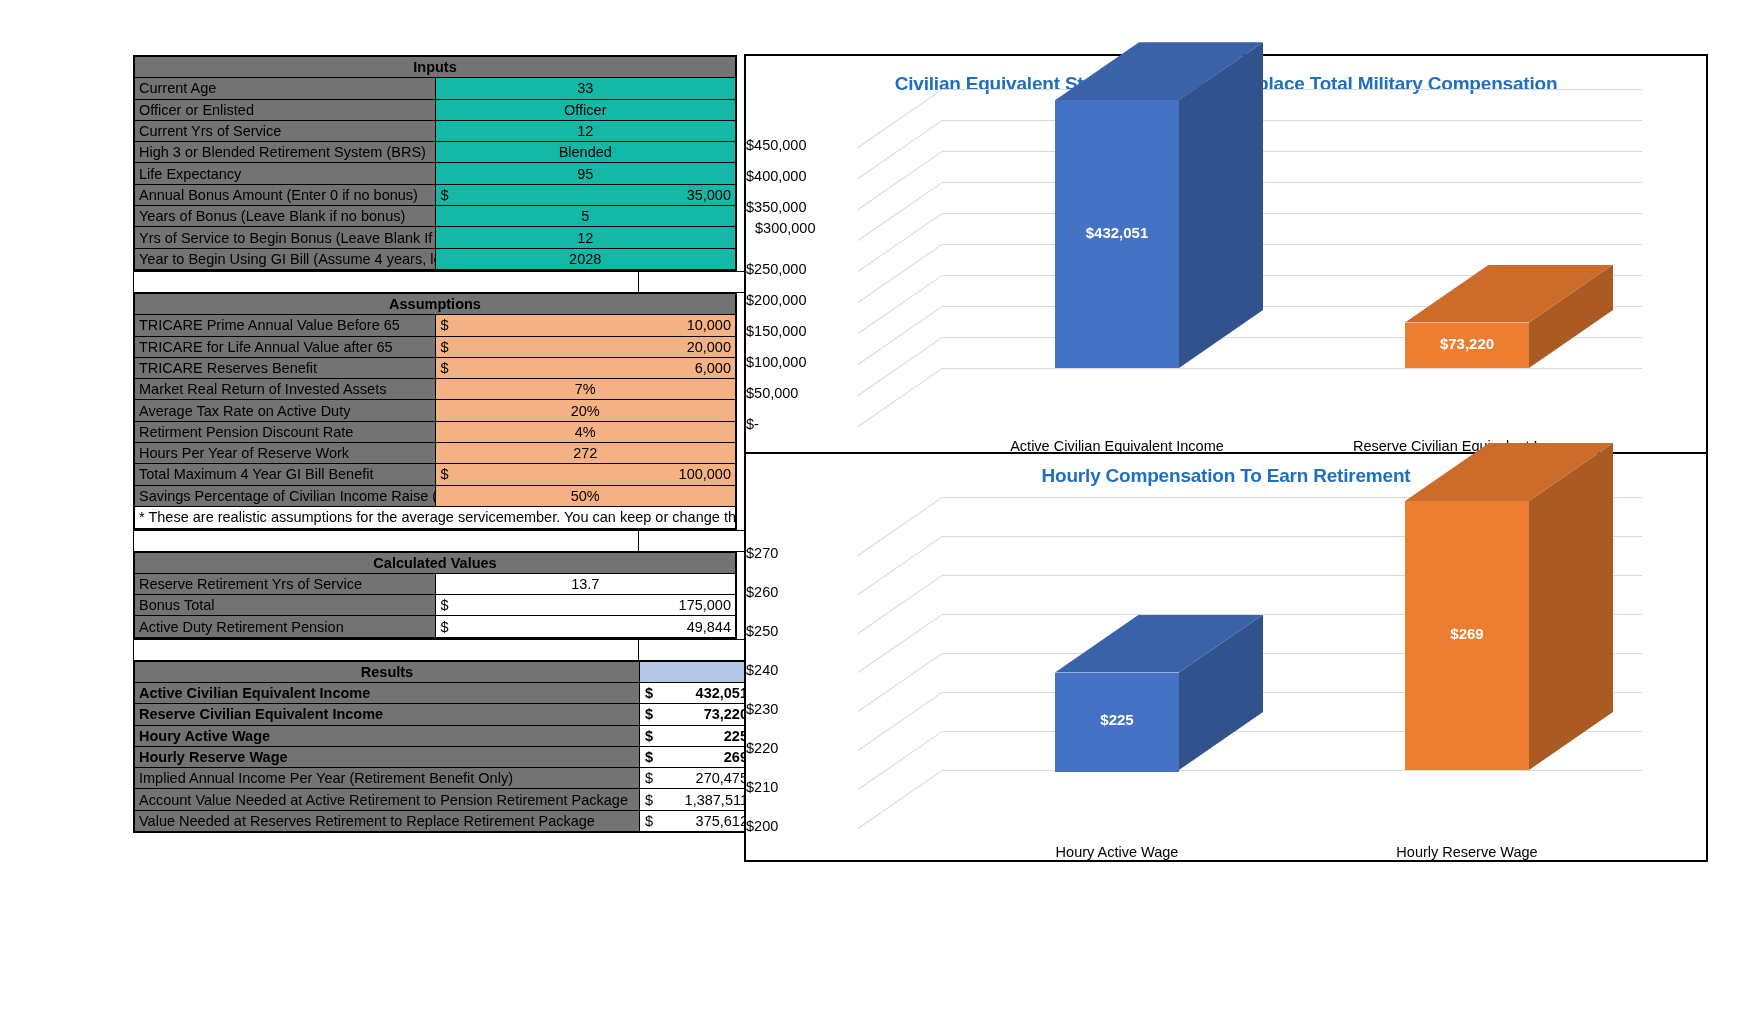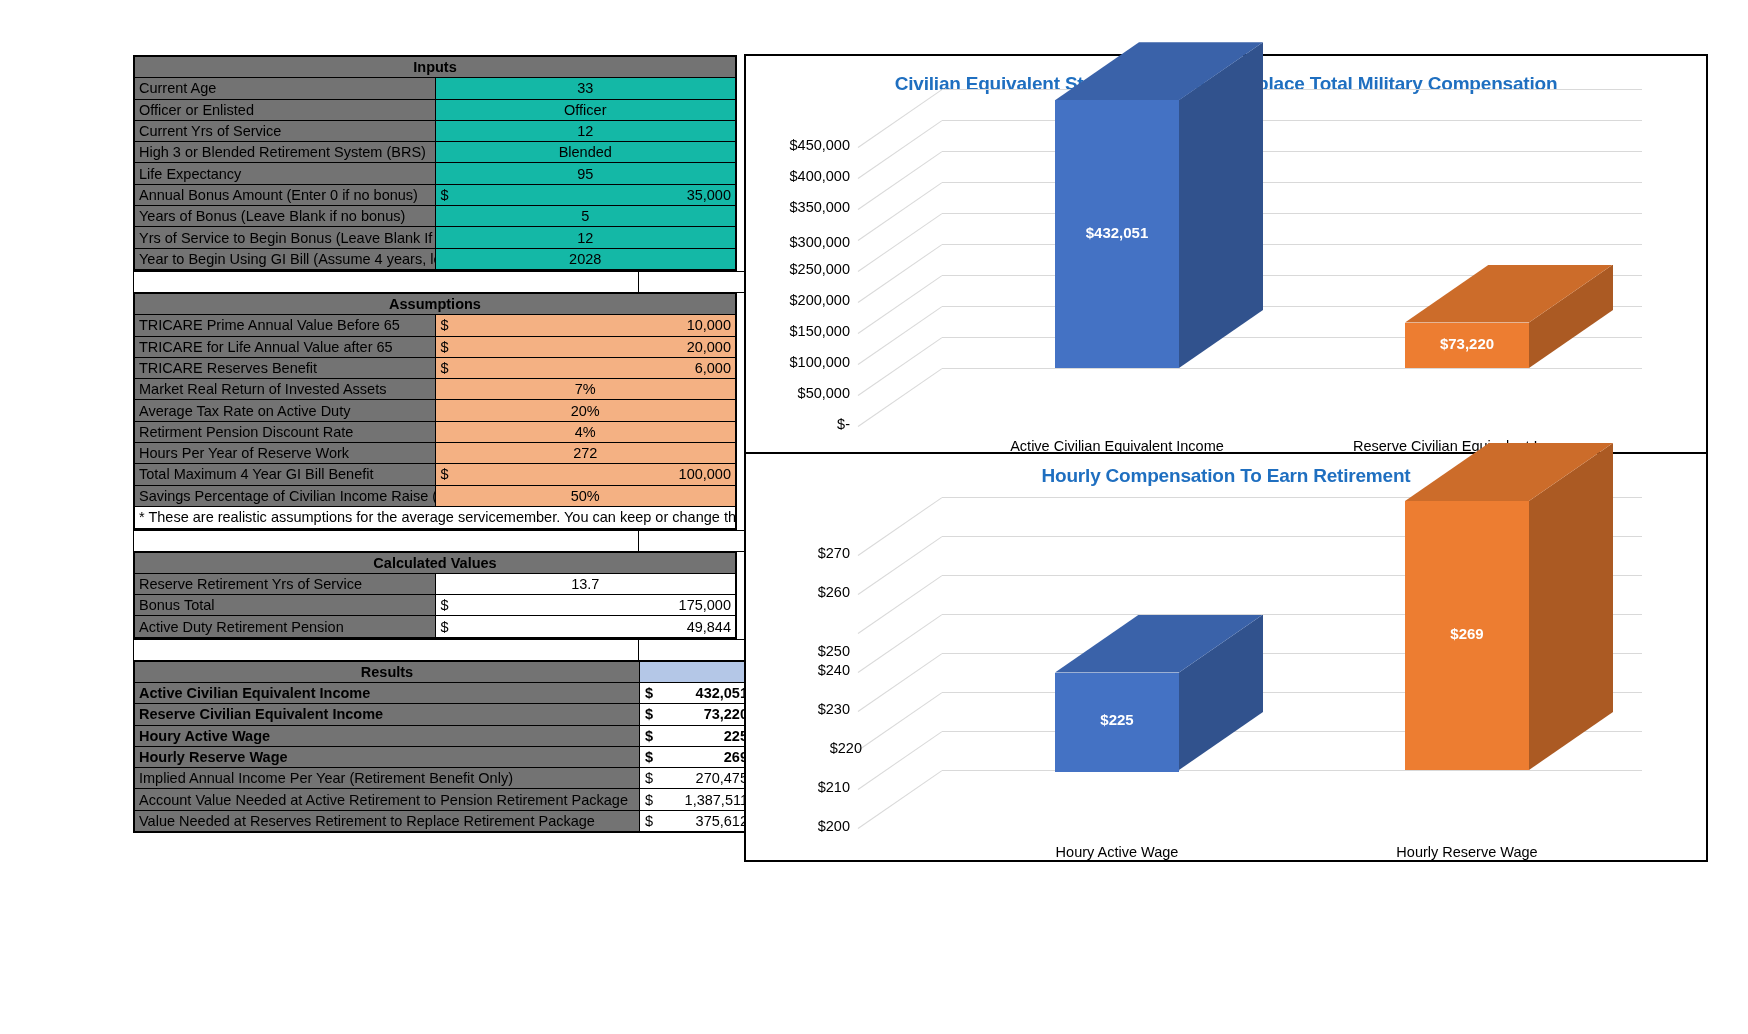--- a/index.html
+++ b/index.html
@@ -36,21 +36,21 @@
   #chart2{left:744px;top:452px;width:964px;height:410px;}
   .ctitle{
     position:absolute;width:100%;text-align:center;font-weight:bold;
     color:#1f6fc0;font-size:19px;font-family:"Liberation Sans",sans-serif;
     letter-spacing:-.2px;
   }
   #chart1 .ctitle{top:17px;}
   #chart2 .ctitle{top:11px;}
 
   .plot{position:absolute;}
-  .ylab{position:absolute;font-size:14.5px;color:#000;text-align:right;white-space:nowrap;}
+  .ylab{position:absolute;font-size:14.5px;color:#000;text-align:left;white-space:nowrap;}
   .xlab{position:absolute;font-size:14.5px;color:#000;text-align:center;white-space:nowrap;}
   .grid{position:absolute;height:1px;background:#d9d9d9;}
   .gridback{position:absolute;height:1px;background:#d9d9d9;transform-origin:left center;}
 
   
   .bar3d{position:absolute;}
   .bar3d .face{position:absolute;left:0;bottom:0;width:100%;height:100%;}
   .bar3d .top{position:absolute;left:0;width:100%;}
   .bar3d .side{position:absolute;}
   .barval{
@@ -272,21 +272,21 @@
       <div class="gridback" style="left: 112px; top: 277px; width: 102.078px; transform: rotate(-34.6242deg);"></div>
       <div class="ylab" style="left: 0px; top: 267px; width: 104px;">$150,000</div>
       <div class="grid" style="left: 196px; top: 188px; width: 700px;"></div>
       <div class="gridback" style="left: 112px; top: 246px; width: 102.078px; transform: rotate(-34.6242deg);"></div>
       <div class="ylab" style="left: 0px; top: 236px; width: 104px;">$200,000</div>
       <div class="grid" style="left: 196px; top: 157px; width: 700px;"></div>
       <div class="gridback" style="left: 112px; top: 215px; width: 102.078px; transform: rotate(-34.6242deg);"></div>
       <div class="ylab" style="left: 0px; top: 205px; width: 104px;">$250,000</div>
       <div class="grid" style="left: 196px; top: 126px; width: 700px;"></div>
       <div class="gridback" style="left: 112px; top: 184px; width: 102.078px; transform: rotate(-34.6242deg);"></div>
-      <div class="ylab" style="left: 0px; top: 178px; width: 104px;">$300,000</div>
+      <div class="ylab" style="left: 0px; top: 164px; width: 104px; padding-left: 9px;">$300,000</div>
       <div class="grid" style="left: 196px; top: 95px; width: 700px;"></div>
       <div class="gridback" style="left: 112px; top: 153px; width: 102.078px; transform: rotate(-34.6242deg);"></div>
       <div class="ylab" style="left: 0px; top: 143px; width: 104px;">$350,000</div>
       <div class="grid" style="left: 196px; top: 64px; width: 700px;"></div>
       <div class="gridback" style="left: 112px; top: 122px; width: 102.078px; transform: rotate(-34.6242deg);"></div>
       <div class="ylab" style="left: 0px; top: 112px; width: 104px;">$400,000</div>
       <div class="grid" style="left: 196px; top: 33px; width: 700px;"></div>
       <div class="gridback" style="left: 112px; top: 91px; width: 102.078px; transform: rotate(-34.6242deg);"></div>
       <div class="ylab" style="left: 0px; top: 81px; width: 104px;">$450,000</div>
       <div class="bar3d" style="left: 309px; top: 44.1284px; width: 124px; height: 267.872px;">
@@ -310,30 +310,30 @@
   <div class="ctitle">Hourly Compensation To Earn Retirement</div>
   <div class="plot" id="plot2" style="left: 0px; top: 0px; width: 964px; height: 410px;">
       <div class="grid" style="left: 196px; top: 316px; width: 700px;"></div>
       <div class="gridback" style="left: 112px; top: 374px; width: 102.078px; transform: rotate(-34.6242deg);"></div>
       <div class="ylab" style="left: 0px; top: 364px; width: 104px;">$200</div>
       <div class="grid" style="left: 196px; top: 277px; width: 700px;"></div>
       <div class="gridback" style="left: 112px; top: 335px; width: 102.078px; transform: rotate(-34.6242deg);"></div>
       <div class="ylab" style="left: 0px; top: 325px; width: 104px;">$210</div>
       <div class="grid" style="left: 196px; top: 238px; width: 700px;"></div>
       <div class="gridback" style="left: 112px; top: 296px; width: 102.078px; transform: rotate(-34.6242deg);"></div>
-      <div class="ylab" style="left: 12px; top: 286px; width: 104px;">$220</div>
+      <div class="ylab" style="left: 0px; top: 286px; width: 104px;">$220</div>
       <div class="grid" style="left: 196px; top: 199px; width: 700px;"></div>
       <div class="gridback" style="left: 112px; top: 257px; width: 102.078px; transform: rotate(-34.6242deg);"></div>
       <div class="ylab" style="left: 0px; top: 247px; width: 104px;">$230</div>
       <div class="grid" style="left: 196px; top: 160px; width: 700px;"></div>
       <div class="gridback" style="left: 112px; top: 218px; width: 102.078px; transform: rotate(-34.6242deg);"></div>
       <div class="ylab" style="left: 0px; top: 208px; width: 104px;">$240</div>
       <div class="grid" style="left: 196px; top: 121px; width: 700px;"></div>
       <div class="gridback" style="left: 112px; top: 179px; width: 102.078px; transform: rotate(-34.6242deg);"></div>
-      <div class="ylab" style="left: 0px; top: 169px; width: 104px; margin-top: 20px;">$250</div>
+      <div class="ylab" style="left: 0px; top: 169px; width: 104px;">$250</div>
       <div class="grid" style="left: 196px; top: 82px; width: 700px;"></div>
       <div class="gridback" style="left: 112px; top: 140px; width: 102.078px; transform: rotate(-34.6242deg);"></div>
       <div class="ylab" style="left: 0px; top: 130px; width: 104px;">$260</div>
       <div class="grid" style="left: 196px; top: 43px; width: 700px;"></div>
       <div class="gridback" style="left: 112px; top: 101px; width: 102.078px; transform: rotate(-34.6242deg);"></div>
       <div class="ylab" style="left: 0px; top: 91px; width: 104px;">$270</div>
       <div class="bar3d" style="left: 309px; top: 218.5px; width: 124px; height: 99px;">
         <div class="side" style="left: 124px; top: -58px; width: 84px; height: 155.5px; background: rgb(49, 82, 141); clip-path: polygon(0px 37.299%, 100% 0px, 100% 62.701%, 0px 100%);"></div>
         <div class="top" style="left: 0px; top: -58px; width: 208px; height: 58px; background: rgb(58, 98, 169); clip-path: polygon(40.3846% 0px, 100% 0px, 59.6154% 100%, 0px 100%);"></div>
         <div class="face" style="background: rgb(68, 114, 196);"></div>

